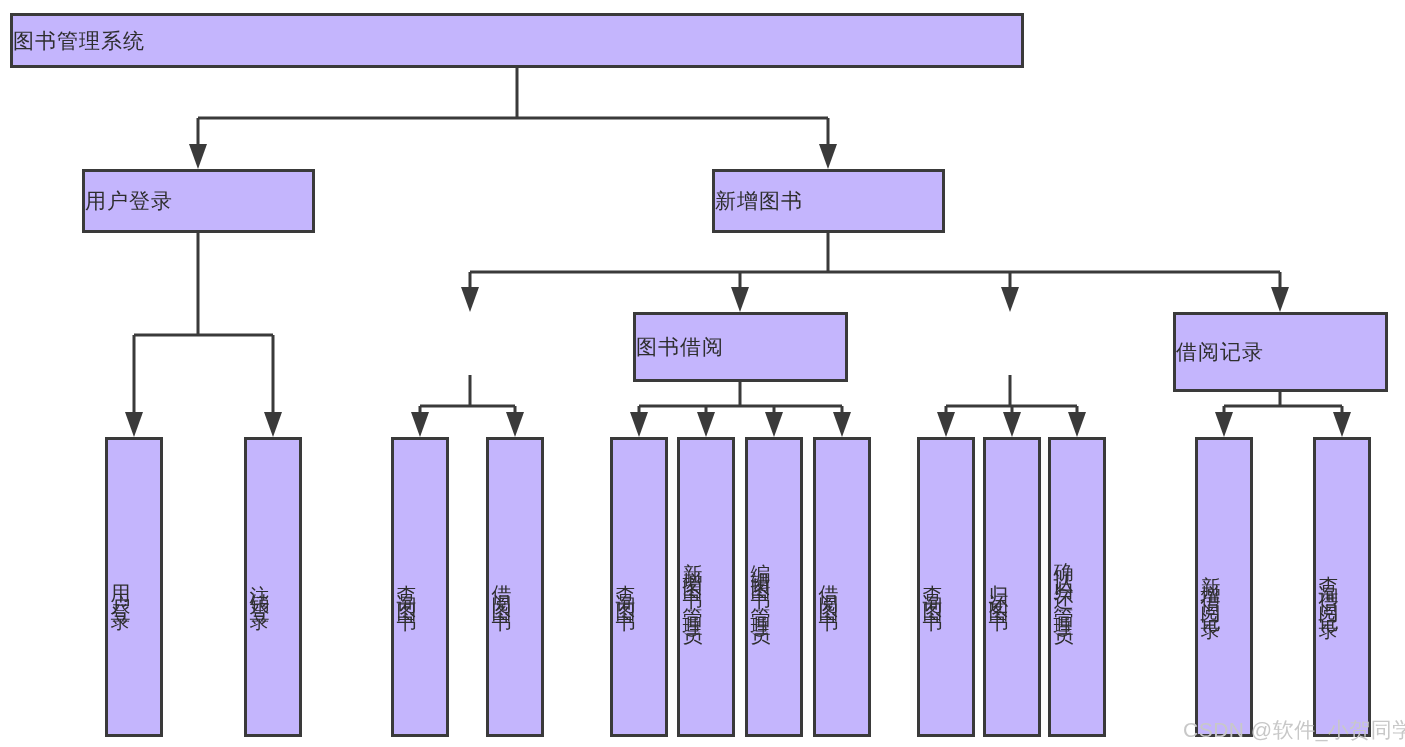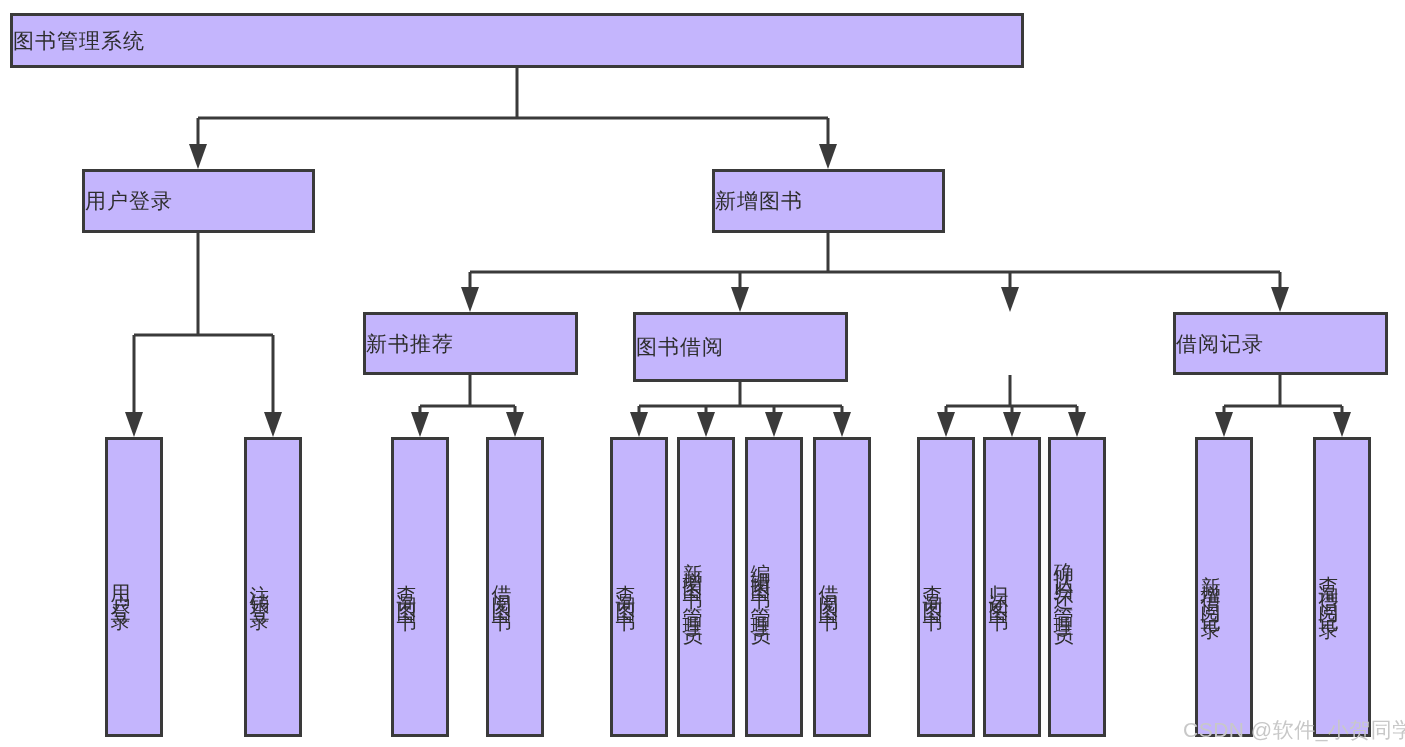--- a/index.html
+++ b/index.html
@@ -88,27 +88,24 @@
     <span>图书管理系统</span>
   </div>
 
   <div class="node h" style="left:82px;top:169px;width:233px;height:64px">
     <span>用户登录</span>
   </div>
   <div class="node h" style="left:712px;top:169px;width:233px;height:64px">
     <span>新增图书</span>
   </div>
 
-  <div class="node h" style="left:363px;top:312px;width:215px;height:63px">
-    <span>新书推荐</span>
-  </div>
   <div class="node h" style="left:633px;top:312px;width:215px;height:70px">
     <span>图书借阅</span>
   </div>
-  <div class="node h" style="left:1173px;top:312px;width:215px;height:63px">
+  <div class="node h" style="left:1173px;top:312px;width:215px;height:80px">
     <span>借阅记录</span>
   </div>
 
   <div class="node v" style="left:105px;top:437px;width:58px;height:300px">
     <span>用户登录</span>
   </div>
   <div class="node v" style="left:244px;top:437px;width:58px;height:300px">
     <span>注销登录</span>
   </div>
 

